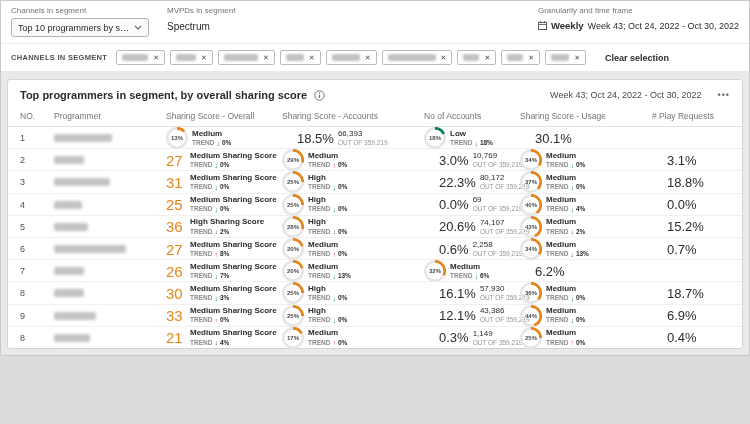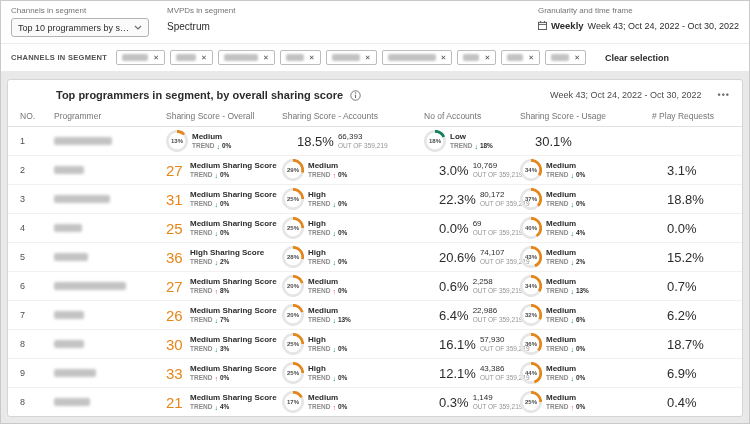--- a/index.html
+++ b/index.html
@@ -1,18 +1,18 @@
 <!DOCTYPE html>
 <html><head>
 <meta charset="utf-8">
 <style>
   * { box-sizing: border-box; margin: 0; padding: 0; }
   html,body { background:#dcdcdc; }
   body { font-family: "Liberation Sans", sans-serif; }
-  .app { width:750px; height:424px; background:#e9e9e9; border:1px solid #c9c9c9; display:flex; flex-direction:column; overflow:hidden; }
+  .app { width:750px; height:356px; background:#e9e9e9; border:1px solid #c9c9c9; display:flex; flex-direction:column; overflow:hidden; }
 
   
   .topbar { background:#fff; padding:5px 10px 6px; display:flex; align-items:flex-start; border-bottom:1px solid #ececec; }
   .flabel { font-size:8px; color:#747474; margin-bottom:3px; white-space:nowrap; }
   .select { width:138px; height:19px; border:1px solid #b3b3b3; border-radius:3px; background:#fafafa; display:flex; align-items:center; justify-content:space-between; padding:0 6px; cursor:pointer; }
   .select-val { font-size:9px; color:#2c2c2c; white-space:nowrap; overflow:hidden; text-overflow:ellipsis; }
   .fblock.mvpd { margin-left:18px; }
   .fvalue { font-size:10px; font-weight:normal; color:#2c2c2c; padding-top:3px; }
   .fblock.gran { margin-left:auto; }
   .gran-line { display:flex; align-items:center; gap:4px; padding-top:2px; }
@@ -22,21 +22,21 @@
   
   .chipsbar { background:#fff; padding:6px 10px; display:flex; align-items:center; gap:5px; }
   .chips-label { font-size:7.5px; font-weight:bold; color:#505050; letter-spacing:0.3px; margin-right:4px; white-space:nowrap; }
   .chip { display:inline-flex; align-items:center; gap:5px; border:1px solid #bcbcbc; border-radius:2px; padding:3px 5px; background:#fff; cursor:pointer; }
   .chip-blur { height:7px; background:#c3c3c3; border-radius:2px; filter:blur(1.3px); display:inline-block; }
   .chip-x { font-size:7px; color:#505050; line-height:1; cursor:pointer; }
   .clear-btn { margin-left:14px; font-size:9px; font-weight:bold; color:#2c2c2c; white-space:nowrap; cursor:pointer; }
 
   
   .card { flex:1; margin:8px 6px 6px; background:#fff; border:1px solid #d5d5d5; border-radius:3px; display:flex; flex-direction:column; min-height:0; }
-  .card-head { display:flex; align-items:center; padding:9px 12px 7px;margin-left:36px; }
+  .card-head { display:flex; align-items:center; padding:9px 12px 7px; }
   .card-title { font-size:11px; font-weight:bold; color:#2c2c2c; }
   .info-icon { margin-left:7px; display:inline-flex; cursor:pointer; }
   .head-date { margin-left:auto; font-size:9px; color:#4b4b4b; white-space:nowrap; }
   .more-btn { margin-left:16px; font-size:9px; color:#6e6e6e; letter-spacing:1px; font-weight:bold; cursor:pointer; }
 
   .grid7 { display:grid; grid-template-columns:34px 112px 116px 142px 96px 132px 1fr; align-items:center; padding:0 12px; }
   .thead { border-bottom:1px solid #e1e1e1; padding-top:3px; padding-bottom:5px; }
   .th { font-size:8.5px; color:#747474; white-space:nowrap; }
 
   .tbody { flex:1; display:flex; flex-direction:column; min-height:0; }
@@ -563,27 +563,20 @@
       <span class="stack">
         <span class="slabel">Medium</span>
         <span class="trend">
           <span class="tword">TREND</span>
           <span class="tarrow" style="color: rgb(18, 128, 92);">↓</span>
           <span class="tpct">13%</span>
         </span>
       </span>
     </div>
     <div class="cell">
-      <span class="bigpct">6.4%</span>
-      <span class="stack">
-        <span class="count">22,986</span>
-        <span class="outof">OUT OF 359,219</span>
-      </span>
-    </div>
-    <div class="cell">
       <span class="gauge">
         <svg viewBox="0 0 36 36">
                 <circle class="g-bg" cx="18" cy="18" r="15.9"></circle>
                 <circle class="g-val" cx="18" cy="18" r="15.9" stroke-dasharray="32 100" style="stroke: rgb(230, 134, 25);"></circle>
               </svg>
         <span class="g-txt">32%</span>
       </span>
       <span class="stack">
         <span class="slabel">Medium</span>
         <span class="trend">

